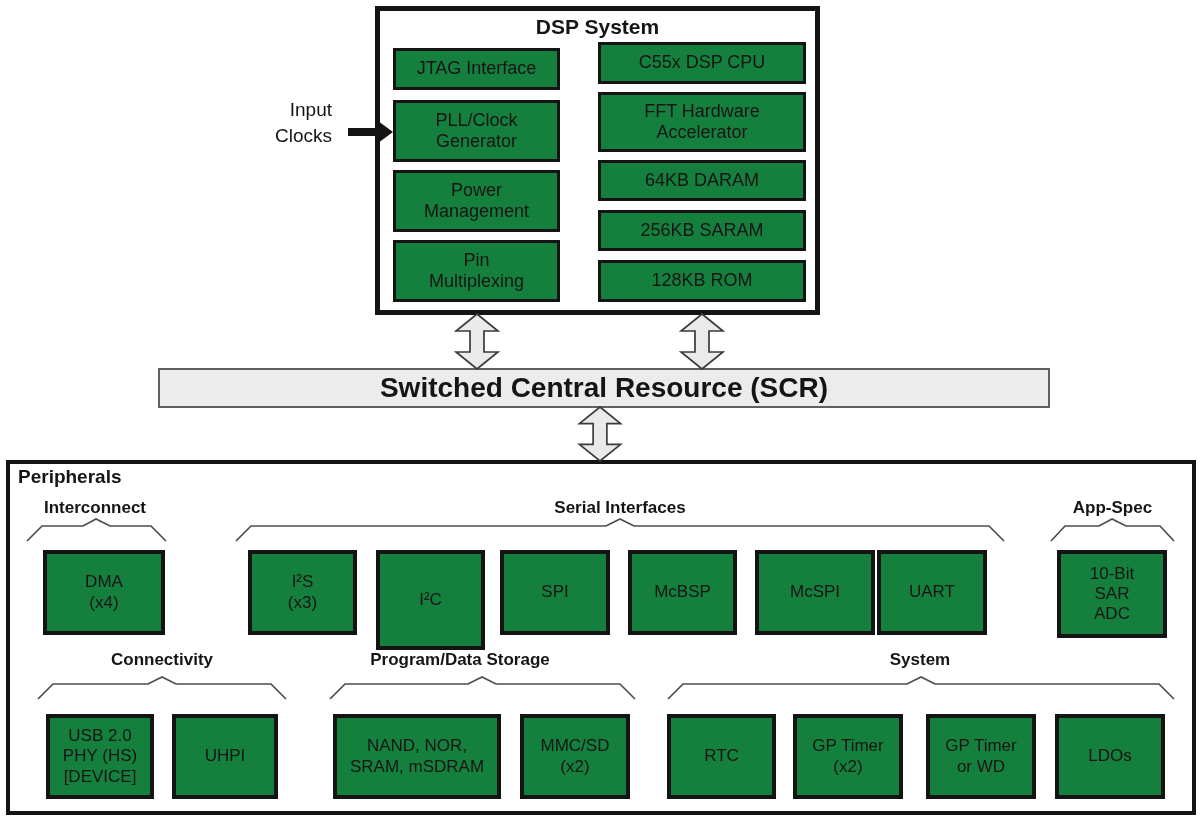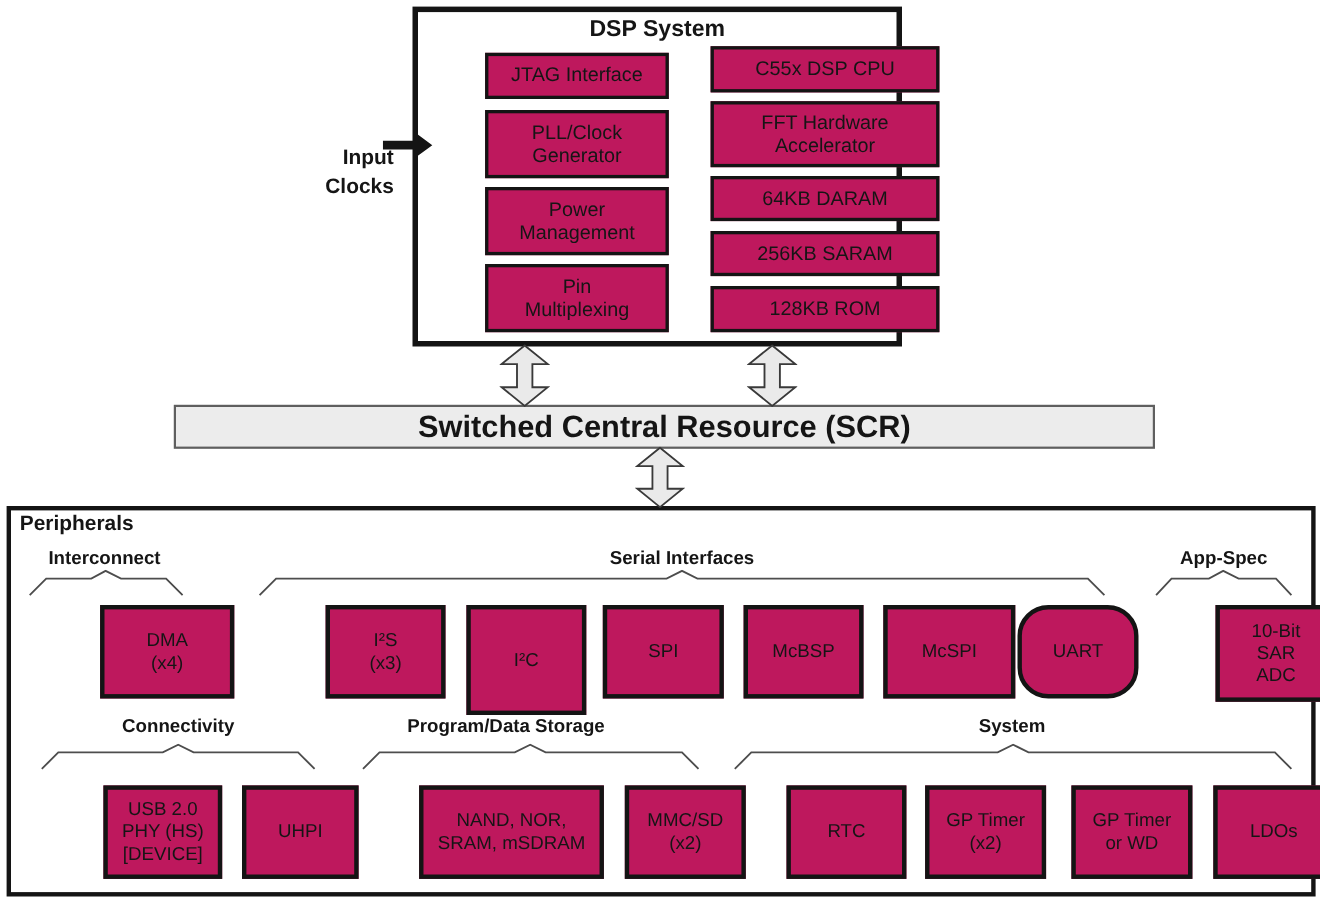--- a/index.html
+++ b/index.html
@@ -6,42 +6,42 @@
   .canvas{
     position:relative;width:1200px;height:821px;background:#fff;overflow:hidden;
     font-family:"Liberation Sans","DejaVu Sans",sans-serif;color:#151515;
   }
   .abs{position:absolute;}
   
   .dsp-box{left:375px;top:6px;width:445px;height:309px;border:5px solid #141414;background:#fff;box-sizing:border-box;}
   .dsp-title{position:absolute;left:0;top:4px;width:100%;text-align:center;font-size:21px;font-weight:bold;}
   .blk{
     position:absolute;display:flex;align-items:center;justify-content:center;
-    text-align:center;background:#be185d;box-sizing:border-box;
-    white-space:pre-line;line-height:1.18;margin-left:48px;
+    text-align:center;background:#15803d;box-sizing:border-box;
+    white-space:pre-line;line-height:1.18;
   }
   .dsp-blk{border:3px solid #141414;font-size:18px;}
   .p-blk{border:4px solid #141414;font-size:17px;}
   .scr-bar{
     left:158px;top:368px;width:892px;height:40px;background:#ececec;
     border:2px solid #5f5f5f;box-sizing:border-box;
     display:flex;align-items:center;justify-content:center;
     font-size:28px;font-weight:bold;
   }
   .periph-box{left:6px;top:460px;width:1190px;height:355px;border:4px solid #141414;background:#fff;box-sizing:border-box;}
   .periph-title{position:absolute;left:8px;top:2px;font-size:19px;font-weight:bold;}
   .group-label{position:absolute;text-align:center;font-size:17px;font-weight:bold;}
   .brace{position:absolute;}
   .brace path{fill:none;stroke:#4d4d4d;stroke-width:1.7;}
   
   .varrow{position:absolute;z-index:3;}
   .varrow polygon{fill:#eaeaea;stroke:#3a3a3a;stroke-width:1.7;stroke-linejoin:miter;}
   .input-clocks{
-    left:250px;top:97px;width:108px;text-align:right;
-    font-size:19px;font-weight:bold;line-height:26px;white-space:pre-line;margin-top:34px;
+    left:224px;top:97px;width:108px;text-align:right;
+    font-size:19px;font-weight:normal;line-height:26px;white-space:pre-line;
   }
   .in-arrow{left:348px;top:120px;z-index:3;}
 </style>
 </head>
 <body>
 
 <div class="canvas">
 
   <div class="abs input-clocks">Input
 Clocks</div>
@@ -101,21 +101,21 @@
     </svg>
 
     <div class="blk p-blk" style="left:33px;top:86px;width:122px;height:85px;">DMA
 (x4)</div>
     <div class="blk p-blk" style="left:238px;top:86px;width:109px;height:85px;">I²S
 (x3)</div>
     <div class="blk p-blk" style="left:366px;top:86px;width:109px;height:100px;text-align:right;">I²C</div>
     <div class="blk p-blk" style="left:490px;top:86px;width:110px;height:85px;">SPI</div>
     <div class="blk p-blk" style="left:618px;top:86px;width:109px;height:85px;">McBSP</div>
     <div class="blk p-blk" style="left:745px;top:86px;width:120px;height:85px;">McSPI</div>
-    <div class="blk p-blk" style="left:867px;top:86px;width:110px;height:85px;border-radius:28px;">UART</div>
+    <div class="blk p-blk" style="left:867px;top:86px;width:110px;height:85px;">UART</div>
     <div class="blk p-blk" style="left:1047px;top:86px;width:110px;height:88px;">10-Bit
 SAR
 ADC</div>
 
     <div class="group-label" style="left:72px;top:186px;width:160px;">Connectivity</div>
     <div class="group-label" style="left:330px;top:186px;width:240px;">Program/Data Storage</div>
     <div class="group-label" style="left:800px;top:186px;width:220px;">System</div>
 
     <svg class="brace" style="left:27px;top:212px;" width="250" height="24" viewBox="0 0 250 24">
       <path d="M1,23 L16,8 H111 L125,1 L139,8 H234 L249,23"></path>

